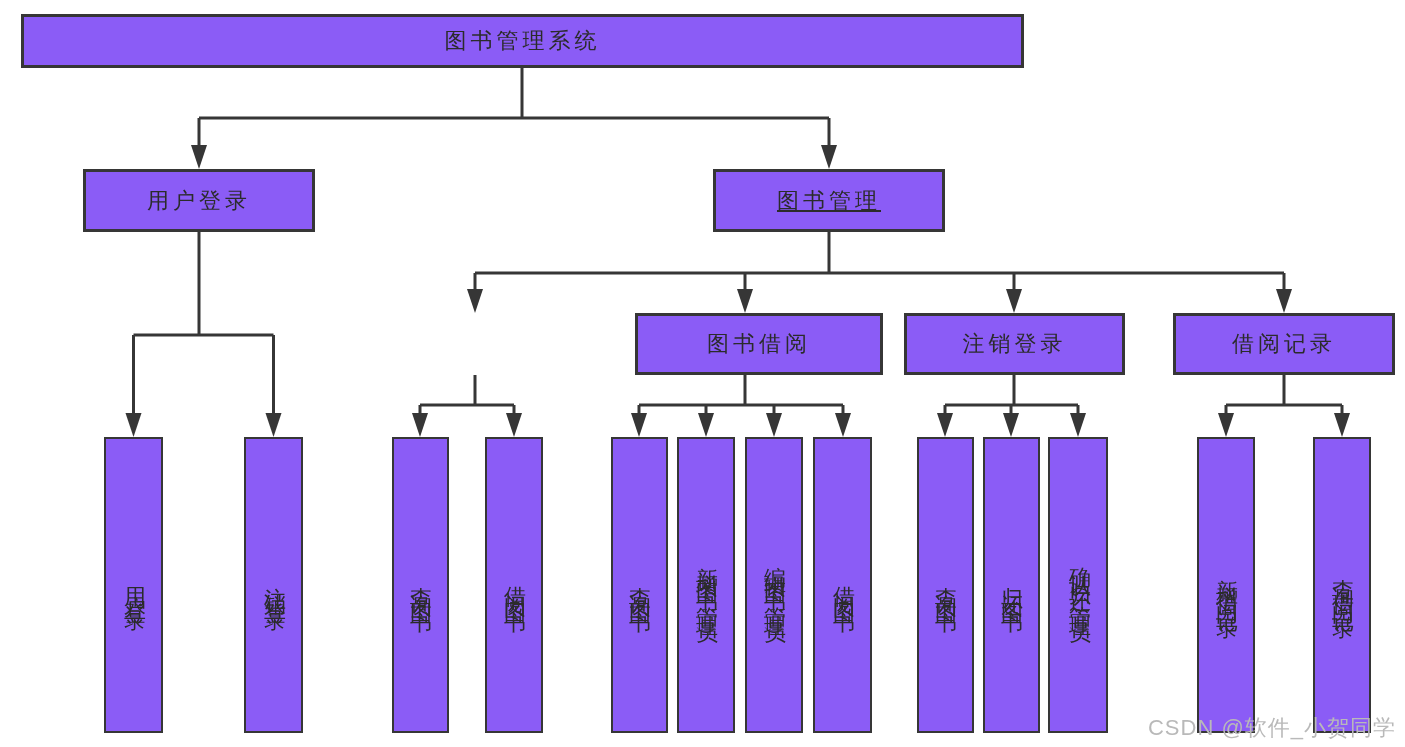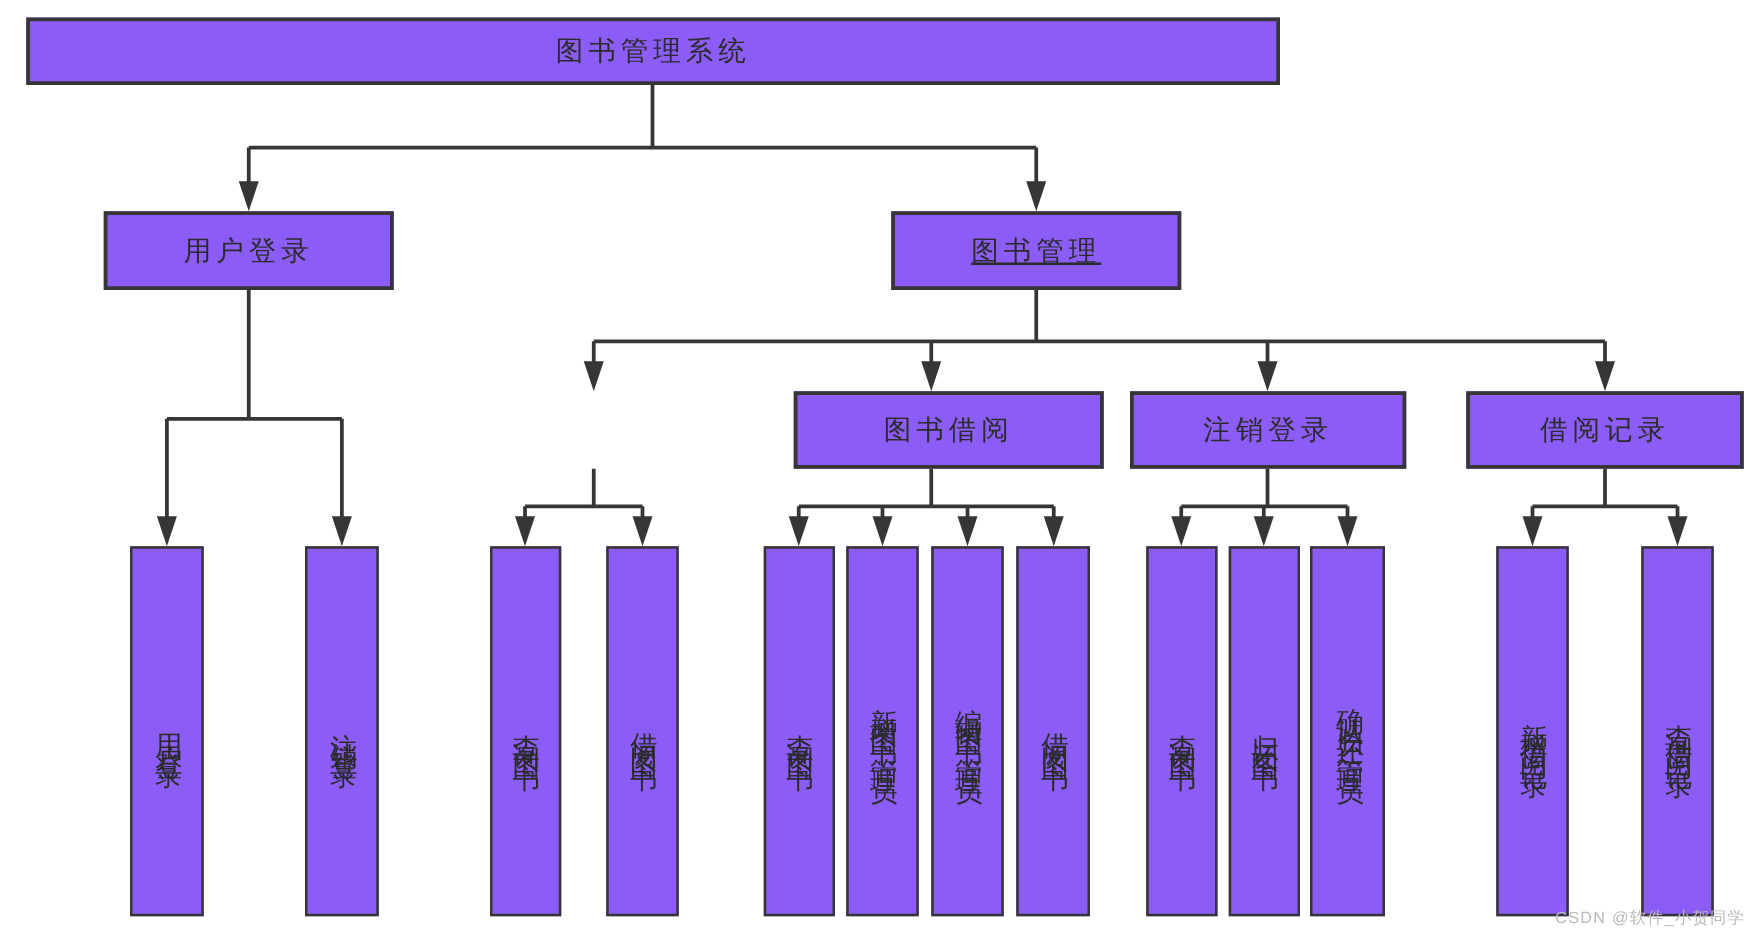--- a/index.html
+++ b/index.html
@@ -48,21 +48,21 @@
     text-orientation: mixed;
     text-align: center;
     font-size: 22px;
     letter-spacing: 8px;
     line-height: 52px;
   }
   .watermark {
     position: absolute;
     right: 9px;
     bottom: 4px;
-    font-size: 13px;
+    font-size: 22px;
     letter-spacing: 1px;
     color: #b9b9b9;
     z-index: 3;
     white-space: nowrap;
   }
 </style>
 </head>
 <body>
 
 <div class="stage">

